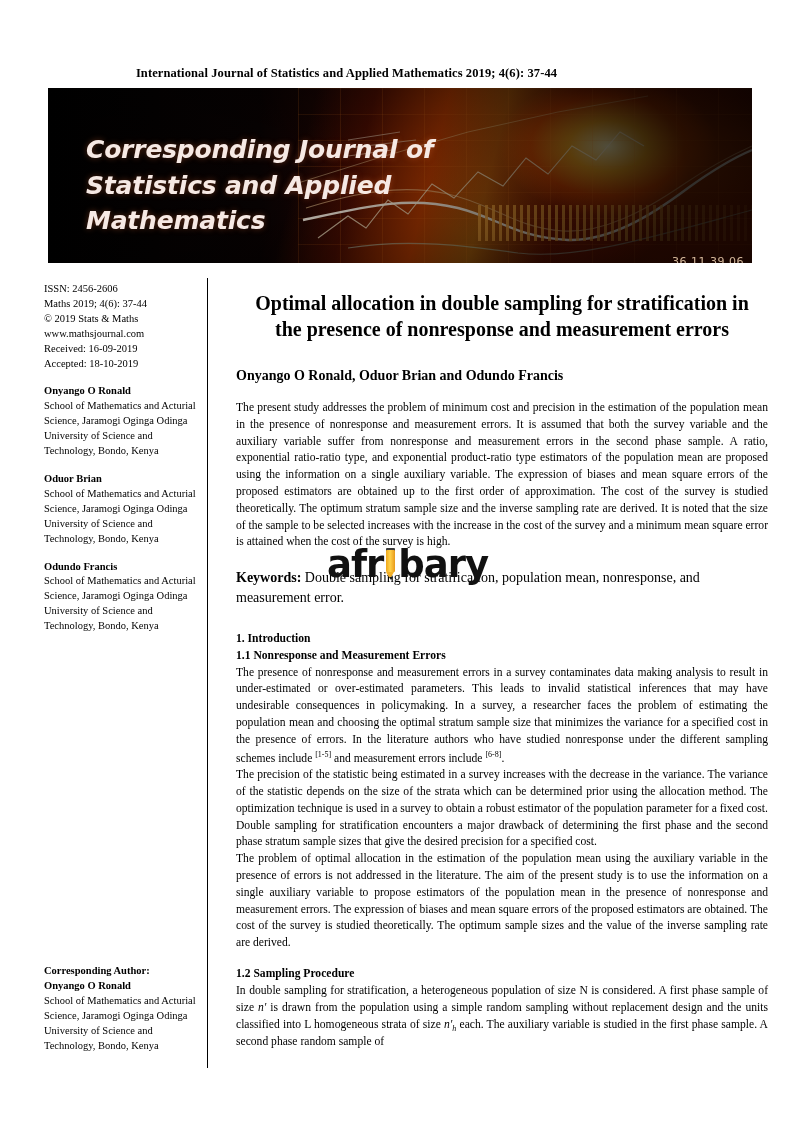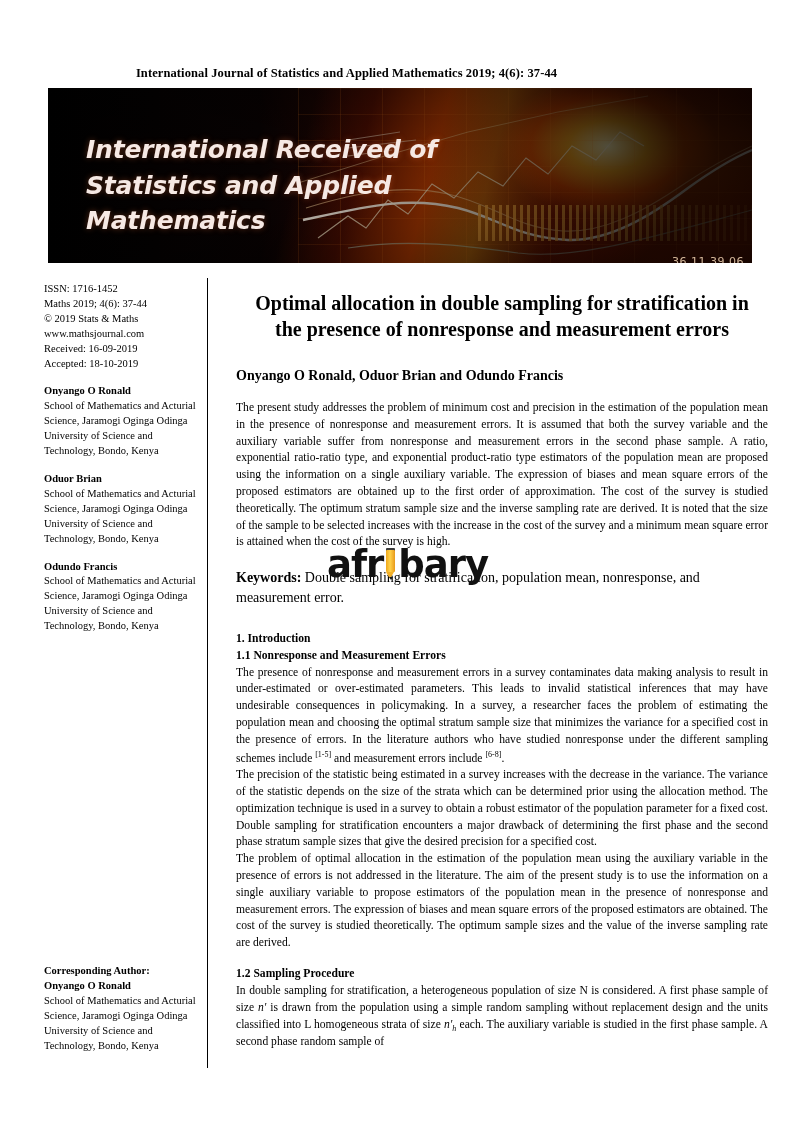--- a/index.html
+++ b/index.html
@@ -263,30 +263,30 @@
       <path d="M250,95 L330,70 L420,44 L510,24 L600,8" fill="none" stroke="#ffe9b0" stroke-width="0.9" opacity="0.45"></path>
       <g opacity="0.55" stroke="#fff4dd" stroke-width="0.9">
         <line x1="300" y1="52" x2="352" y2="44"></line>
         <line x1="300" y1="60" x2="368" y2="52"></line>
         <line x1="300" y1="68" x2="344" y2="62"></line>
       </g>
     </svg>
     <div class="banner-bars"></div>
     <div class="banner-vignette"></div>
     <div class="banner-title">
-      <span>International Received of</span>
+      <span>Corresponding Journal of</span>
       <span class="line2">Statistics and Applied Mathematics</span>
     </div>
     <div class="banner-stock-label">36.11   39.06</div>
   </div>
 
   <div class="divider"></div>
 
   <div class="sidebar">
-    <div class="meta-line">ISSN: 1716-1452</div>
+    <div class="meta-line">ISSN: 2456-2606</div>
     <div class="meta-line">Maths 2019; 4(6): 37-44</div>
     <div class="meta-line">© 2019 Stats &amp; Maths</div>
     <div class="meta-line">www.mathsjournal.com</div>
     <div class="meta-line">Received: 16-09-2019</div>
     <div class="meta-line">Accepted: 18-10-2019</div>
 
     <div class="author-block">
       <div class="author-name">Onyango O Ronald</div>
       <div class="affil">School of Mathematics and Acturial Science, Jaramogi Oginga Odinga University of Science and Technology, Bondo, Kenya</div>
     </div>

